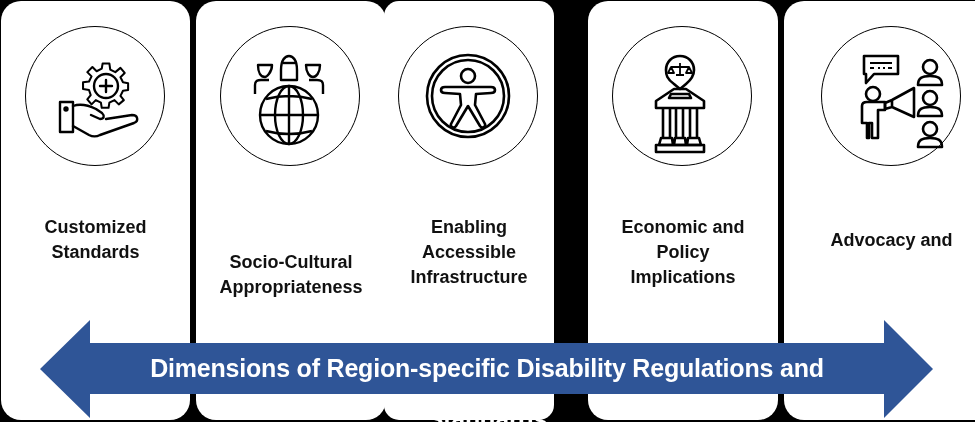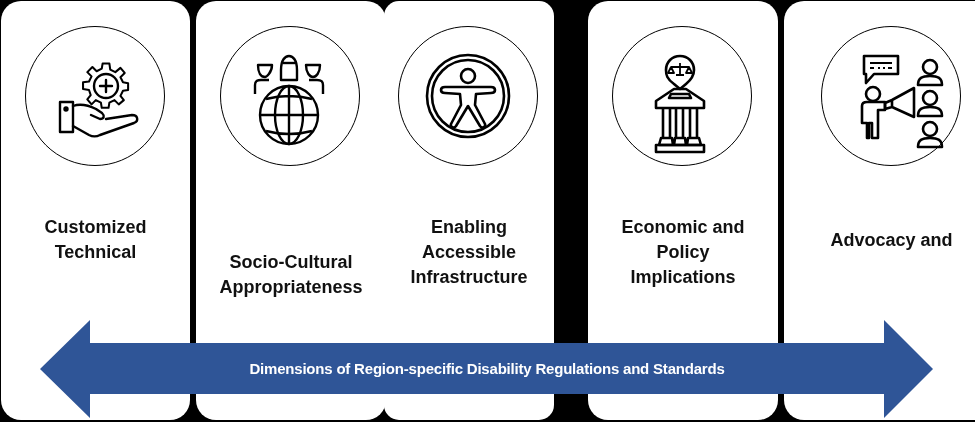--- a/index.html
+++ b/index.html
@@ -2,41 +2,41 @@
 <html><head>
 <meta charset="utf-8">
 <style>
   html,body{margin:0;padding:0;}
   body{width:975px;height:422px;background:#000;position:relative;overflow:hidden;font-family:"Liberation Sans","DejaVu Sans",sans-serif;}
   .card{position:absolute;top:1px;height:419px;background:#fff;border-radius:20px;}
   .circle{position:absolute;top:25px;left:50%;width:140px;height:140px;margin-left:-71px;border:1.5px solid #000;border-radius:50%;box-sizing:border-box;}
   .circle svg{position:absolute;left:0;top:0;width:137px;height:137px;}
   .label{position:absolute;left:0;right:0;text-align:center;font-weight:bold;font-size:18px;line-height:25px;color:#111;}
   .arrow{position:absolute;left:0;top:0;width:975px;height:422px;}
-  .arrow-text{position:absolute;left:90px;width:794px;top:343px;height:51px;line-height:51px;text-align:center;color:#fff;font-weight:bold;font-size:15px;letter-spacing:-0.2px;}
+  .arrow-text{position:absolute;left:90px;width:794px;top:343px;height:51px;line-height:51px;text-align:center;color:#fff;font-weight:bold;font-size:25px;letter-spacing:-0.2px;}
 </style>
 </head>
 <body>
 
 <div class="card" style="left:1px;width:189px;">
   <div class="circle">
     <svg viewBox="0 0 137 137" fill="none" stroke="#000" stroke-width="2.4" stroke-linejoin="round" stroke-linecap="round">
       <g transform="translate(80,57)">
         <path d="M-4,-24 L4,-24 L5,-17 L11,-14 L17,-19 L22,-13 L17,-8 L20,-2 L26,-1 L26,7 L20,8 L17,14 L21,19 L15,24 L10,19 L4,22 L3,28 L-5,28 L-6,22 L-12,19 L-17,24 L-22,18 L-18,13 L-20,7 L-27,6 L-27,-2 L-20,-3 L-17,-9 L-22,-14 L-16,-20 L-11,-15 L-5,-18 Z" transform="scale(0.85)"></path>
         <circle cx="0" cy="2" r="12"></circle>
         <path d="M-6,2 L6,2 M0,-4 L0,8"></path>
       </g>
       <rect x="34" y="75" width="13" height="30"></rect>
       <circle cx="40" cy="82" r="1.5" fill="#000"></circle>
       <path d="M47,79 C55,76 62,78 70,82 L76,86 C79,89 78,92 74,92 L65,88 M47,99 L63,108 C67,110 70,110 74,108 L108,96 C113,94 112,88 106,88 L80,92"></path>
     </svg>
   </div>
   <div class="label" style="top:214px;">
     <div>Customized</div>
-    <div>Technical</div>
+    <div>Standards</div>
   </div>
 </div>
 
 <div class="card" style="left:196px;width:190px;">
   <div class="circle">
     <svg viewBox="0 0 137 137" fill="none" stroke="#000" stroke-width="2.4" stroke-linejoin="round">
       <path d="M37,38 L51,38 C51,46 45,50 44,50 C40,50 37,46 37,38 Z"></path>
       <path d="M34,67 L34,58 C34,54 36,53 40,53 L48,53"></path>
       <path d="M85,38 L99,38 C99,46 95,50 92,50 C89,50 85,46 85,38 Z"></path>
       <path d="M102,67 L102,58 C102,54 100,53 96,53 L88,53"></path>

